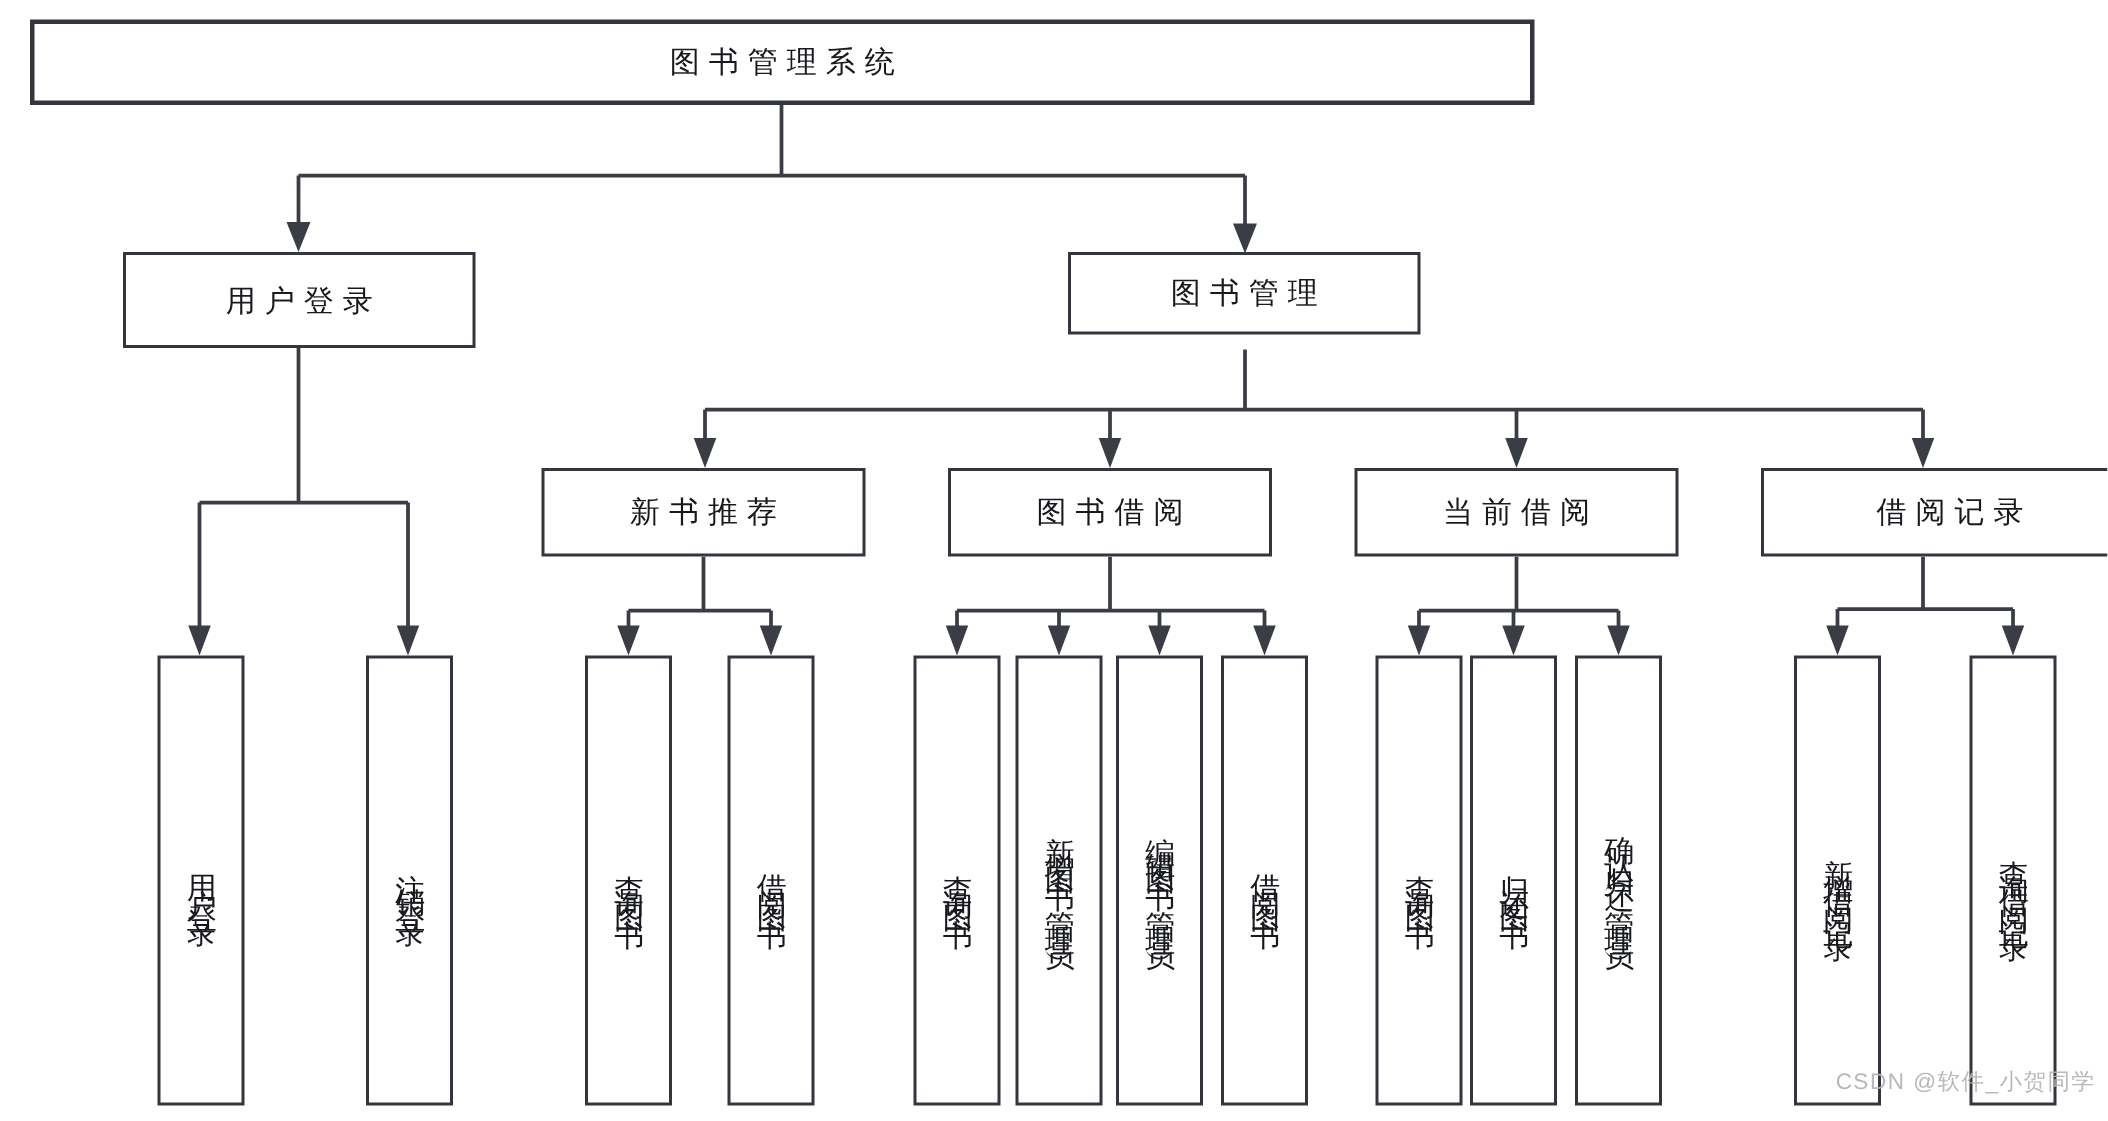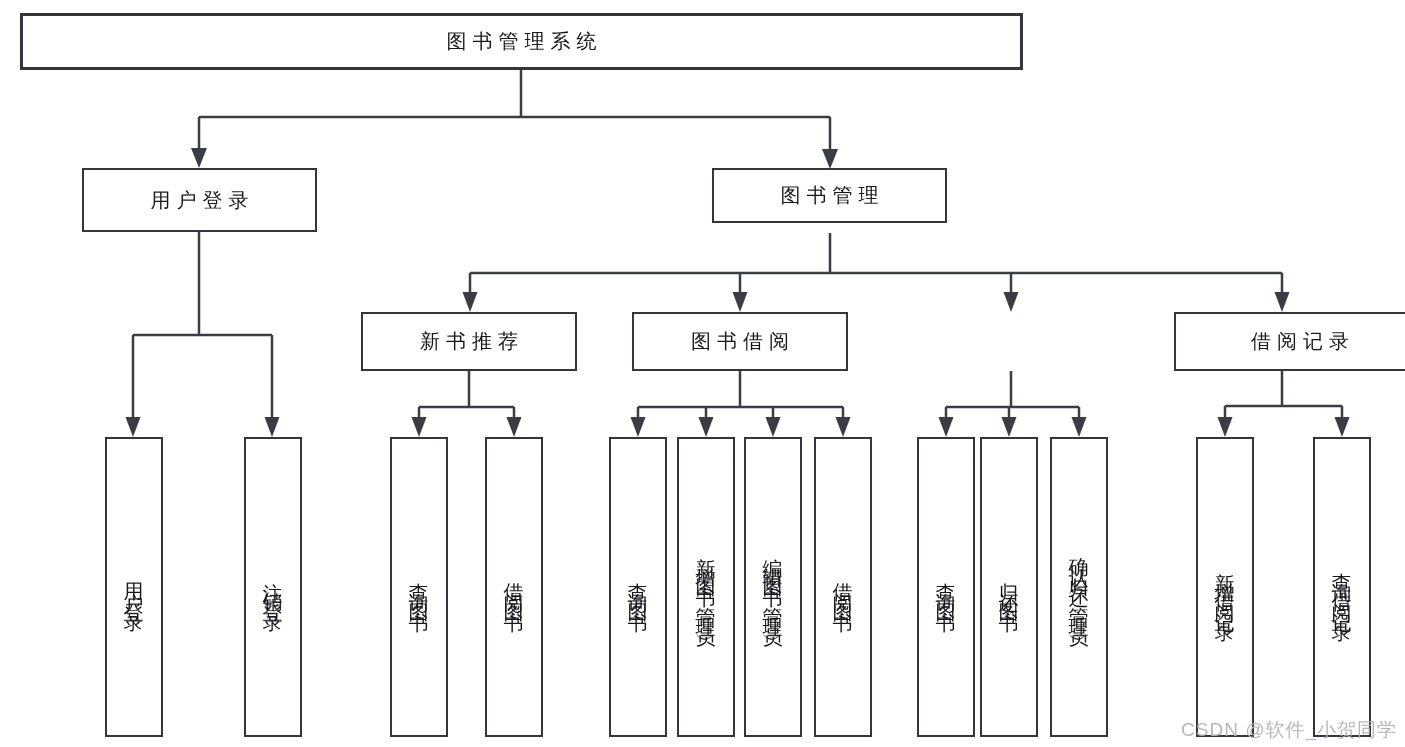--- a/index.html
+++ b/index.html
@@ -40,22 +40,22 @@
     writing-mode: vertical-rl;
     text-orientation: mixed;
     letter-spacing: 10px;
     font-size: 20px;
     line-height: 1;
     white-space: nowrap;
   }
   #watermark {
     position: absolute;
     right: 8px;
-    bottom: 4px;
-    font-size: 19px;
+    bottom: 16px;
+    font-size: 15px;
     letter-spacing: 1px;
     color: rgba(178, 178, 178, 0.92);
     z-index: 5;
     white-space: nowrap;
   }
   .edge { stroke: #3a3e44; stroke-width: 2.5; fill: none; }
   .arrow { fill: #3a3e44; stroke: none; }
 </style>
 </head>
 <body>
@@ -122,20 +122,23 @@
   <div class="box" style="left:712px; top:168px; width:235px; height:55px;">
     <span class="hlabel">图书管理</span>
   </div>
 
   <div class="box" style="left:632px; top:312px; width:216px; height:59px;">
     <span class="hlabel">图书借阅</span>
   </div>
   <div class="box" style="left:361px; top:312px; width:216px; height:59px;">
     <span class="hlabel">新书推荐</span>
   </div>
+  <div class="box" style="left:903px; top:312px; width:216px; height:59px;">
+    <span class="hlabel">当前借阅</span>
+  </div>
   <div class="box" style="left:1174px; top:312px; width:252px; height:59px;">
     <span class="hlabel">借阅记录</span>
   </div>
 
   <div class="box leaf" style="left:105px;">
     <span class="vtext">用户登录</span>
   </div>
   <div class="box leaf" style="left:244px;">
     <span class="vtext">注销登录</span>
   </div>

